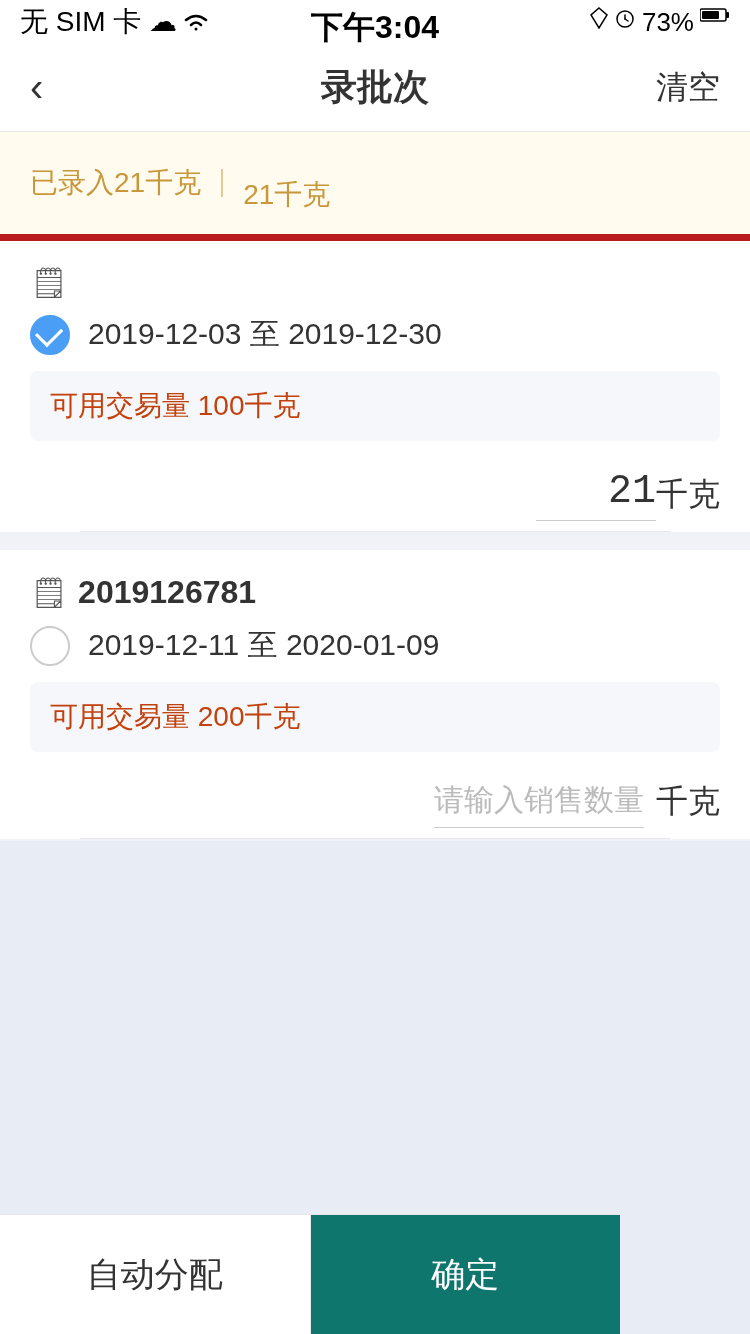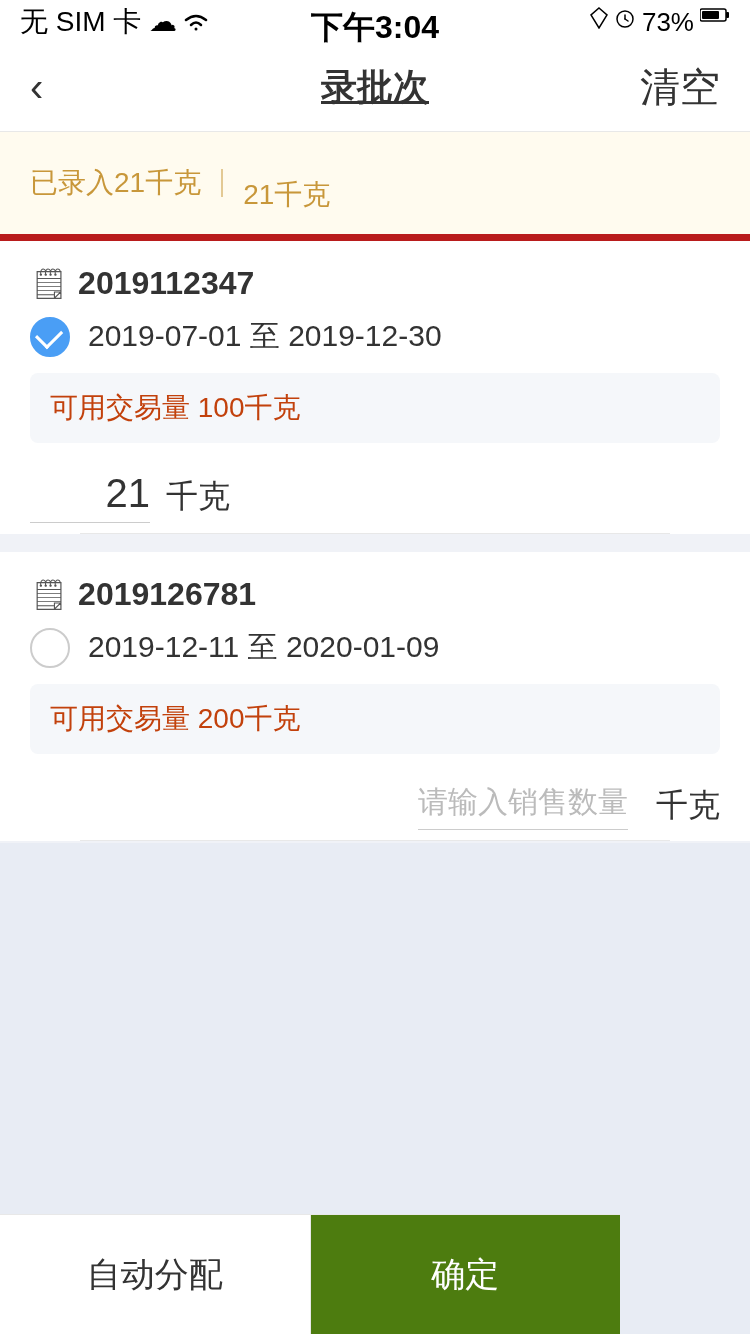--- a/index.html
+++ b/index.html
@@ -59,21 +59,21 @@
       padding: 0 30px;
       border-bottom: 1px solid #e8e8e8;
     }
     .nav-back {
       font-size: 40px;
       color: #333;
       cursor: pointer;
       width: 60px;
     }
     .nav-action {
-      font-size: 40px;
+      font-size: 32px;
       color: #333;
       cursor: pointer;
     }
 
     
     .info-banner {
       background: #fffbef;
       padding: 20px 30px;
       display: flex;
       align-items: center;
@@ -156,22 +156,23 @@
       border-radius: 8px;
       padding: 16px 20px;
       font-size: 28px;
       color: #c2410c;
     }
 
     
     .quantity-row {
       display: flex;
       align-items: center;
+      justify-content: flex-end;
       padding: 18px 30px 10px 30px;
-      gap: 16px;
+      font-family: Liberation Mono, monospace;
     }
     .quantity-value {
       font-size: 40px;
       font-weight: 500;
       color: #333;
     }
     .quantity-unit {
       font-size: 32px;
       color: #333;
     }
@@ -189,24 +190,24 @@
       margin: 0 80px;
     }
     .section-divider {
       height: 16px;
       background: #f0f2f7;
     }
 
     
     .input-row {
       display: flex;
-      align-items: center;
+      align-items: flex-start;
       justify-content: flex-end;
       padding: 18px 30px 10px 30px;
-      gap: 28px;
+      gap: 12px;
     }
     .input-placeholder {
       font-size: 30px;
       color: #bbb;
     }
     .input-unit {
       font-size: 32px;
       color: #333;
       font-weight: 500;
     }
@@ -248,42 +249,41 @@
       align-items: center;
       justify-content: center;
       font-size: 34px;
       color: #333;
       cursor: pointer;
       border: none;
       border-right: 1px solid #e8e8e8;
     }
     .btn-confirm {
       flex: 1;
-      background: #4d7c0f;
+      background: #0f766e;
       display: flex;
       align-items: center;
       justify-content: center;
       font-size: 34px;
       color: #fff;
       cursor: pointer;
       border: none;
     }
 
     
     .nav-bar {
       position: relative;
     }
     .nav-title-centered {
       position: absolute;
       left: 50%;
       transform: translateX(-50%);
       font-size: 36px;
       font-weight: 600;
       color: #333;
-      text-decoration: underline;
     }
   </style>
 </head>
 <body>
 
 <div class="status-bar">
   <div class="status-left">
     <span>无 SIM 卡 ☁</span>
     <svg width="30" height="22" viewBox="0 0 30 22">
       <path d="M15 18 L15 18" stroke="#000" stroke-width="3" stroke-linecap="round"></path>
@@ -320,25 +320,24 @@
 
   <div class="info-banner">
     <span class="info-banner-label">已录入21千克</span>
     <div class="info-banner-divider"></div>
     <span class="info-banner-value">21千克</span>
   </div>
 
   <div class="batch-card">
     <div class="batch-card-header">
       <span class="batch-id-icon">🗒</span>
-      <span class="batch-id">2019112347</span>
     </div>
     <div class="batch-card-row">
       <div class="radio-circle checked"></div>
-      <span class="batch-date">2019-07-01 至 2019-12-30</span>
+      <span class="batch-date">2019-12-03 至 2019-12-30</span>
     </div>
     <div class="batch-availability">可用交易量 100千克</div>
     <div class="quantity-row">
       <div class="quantity-underline">
         <span class="quantity-value">21</span>
       </div>
       <span class="quantity-unit">千克</span>
     </div>
     <hr class="divider-line">
   </div>

